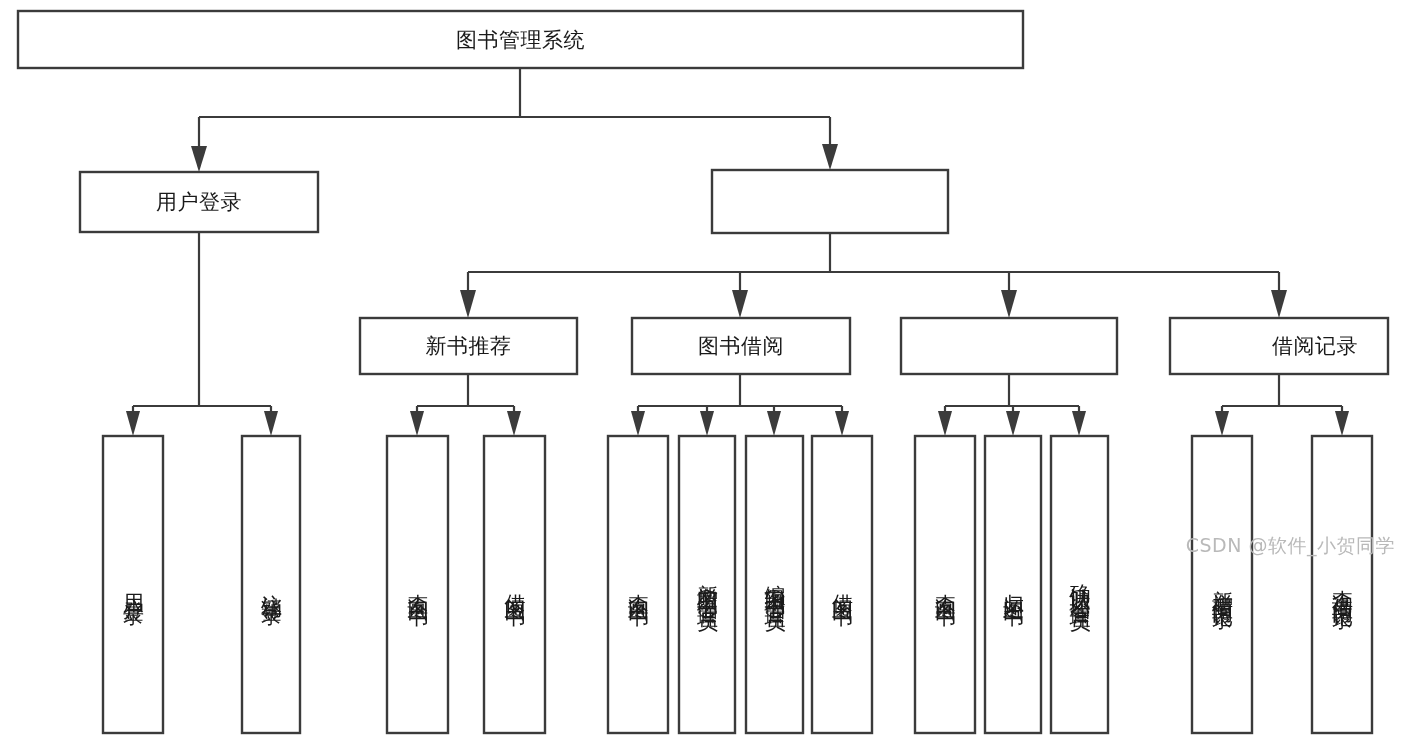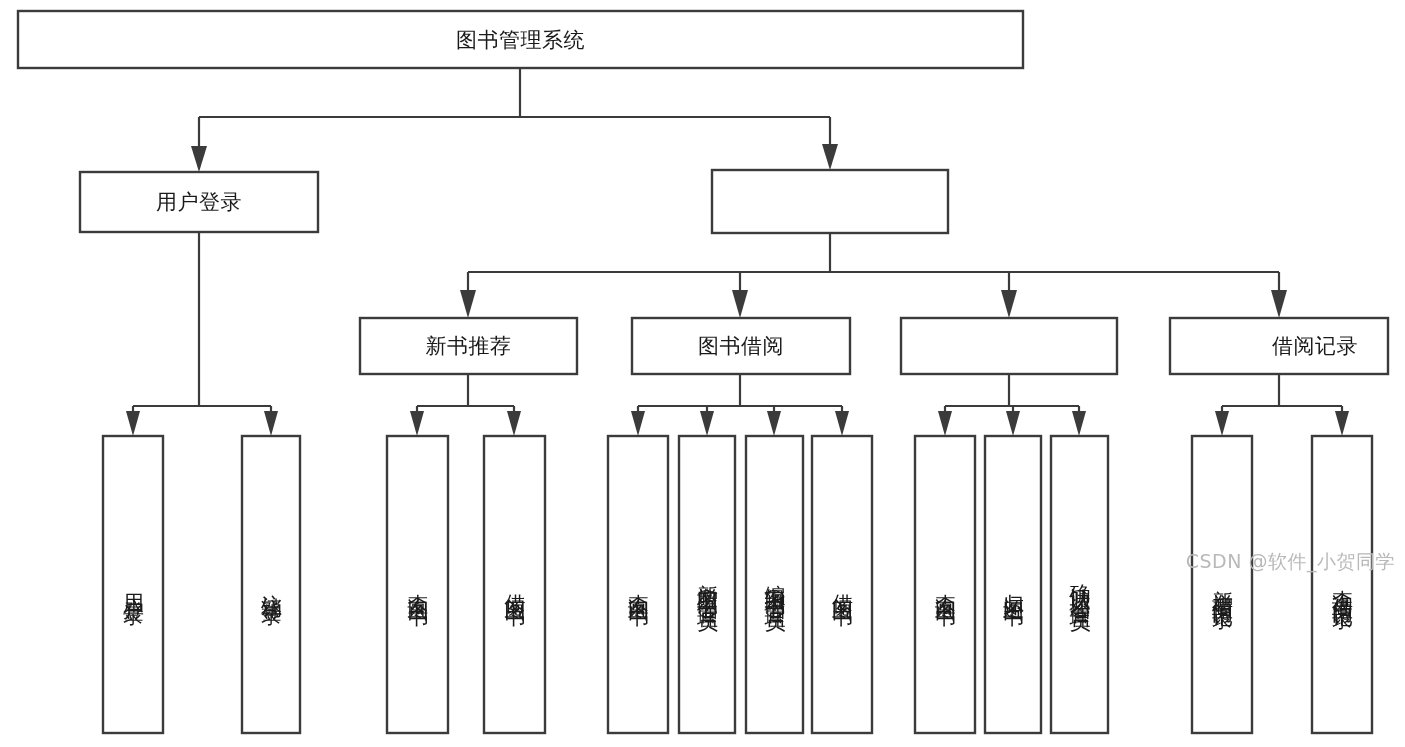--- a/index.html
+++ b/index.html
@@ -67,21 +67,21 @@
     font-family: "DejaVu Sans", "Liberation Sans", sans-serif;
     writing-mode: vertical-rl;
     text-orientation: upright;
     letter-spacing: 4px;
     line-height: 1;
     pointer-events: none;
   }
   .watermark {
     position: absolute;
     right: 10px;
-    bottom: 4px;
+    bottom: 20px;
     font-size: 19px;
     color: #b9b9b9;
     font-family: "DejaVu Sans", "Liberation Sans", sans-serif;
     white-space: nowrap;
     letter-spacing: 0.5px;
   }
 </style>
 </head>
 <body>
 

